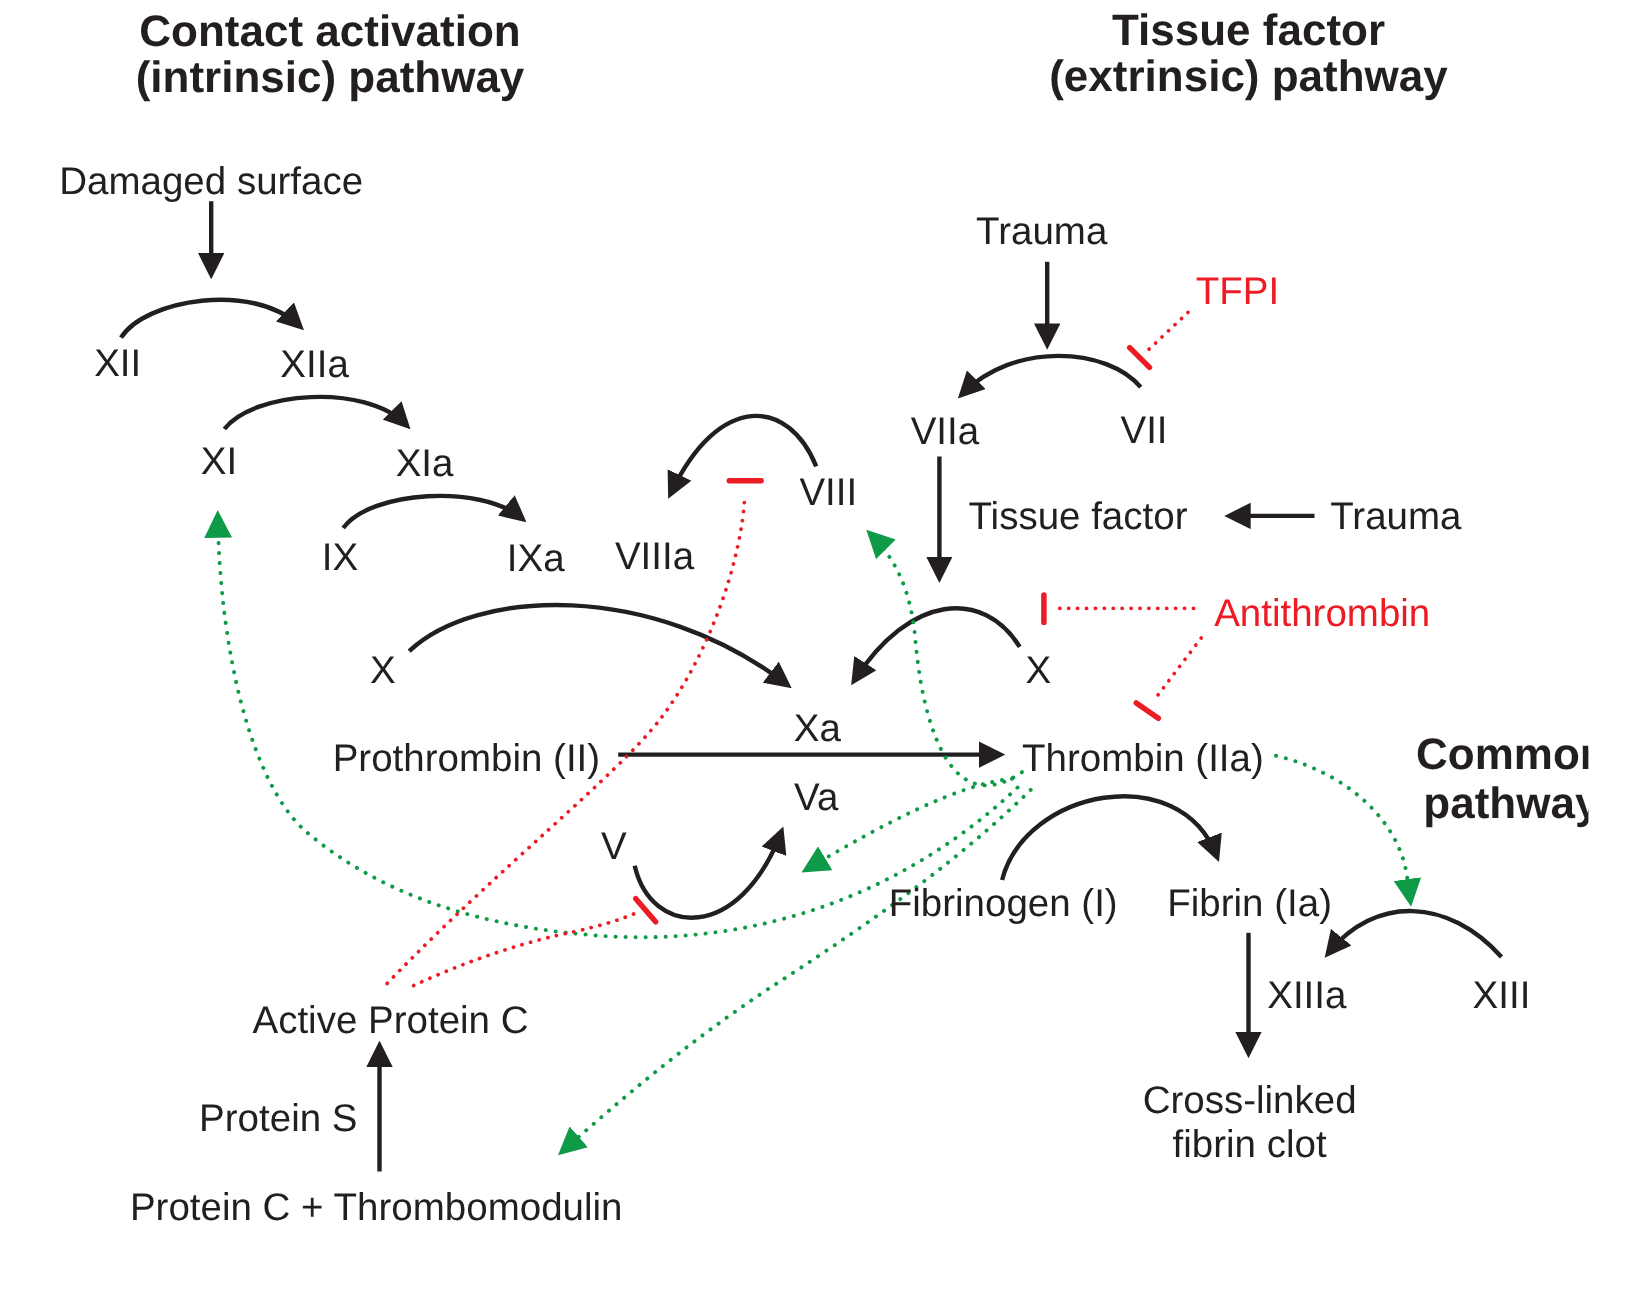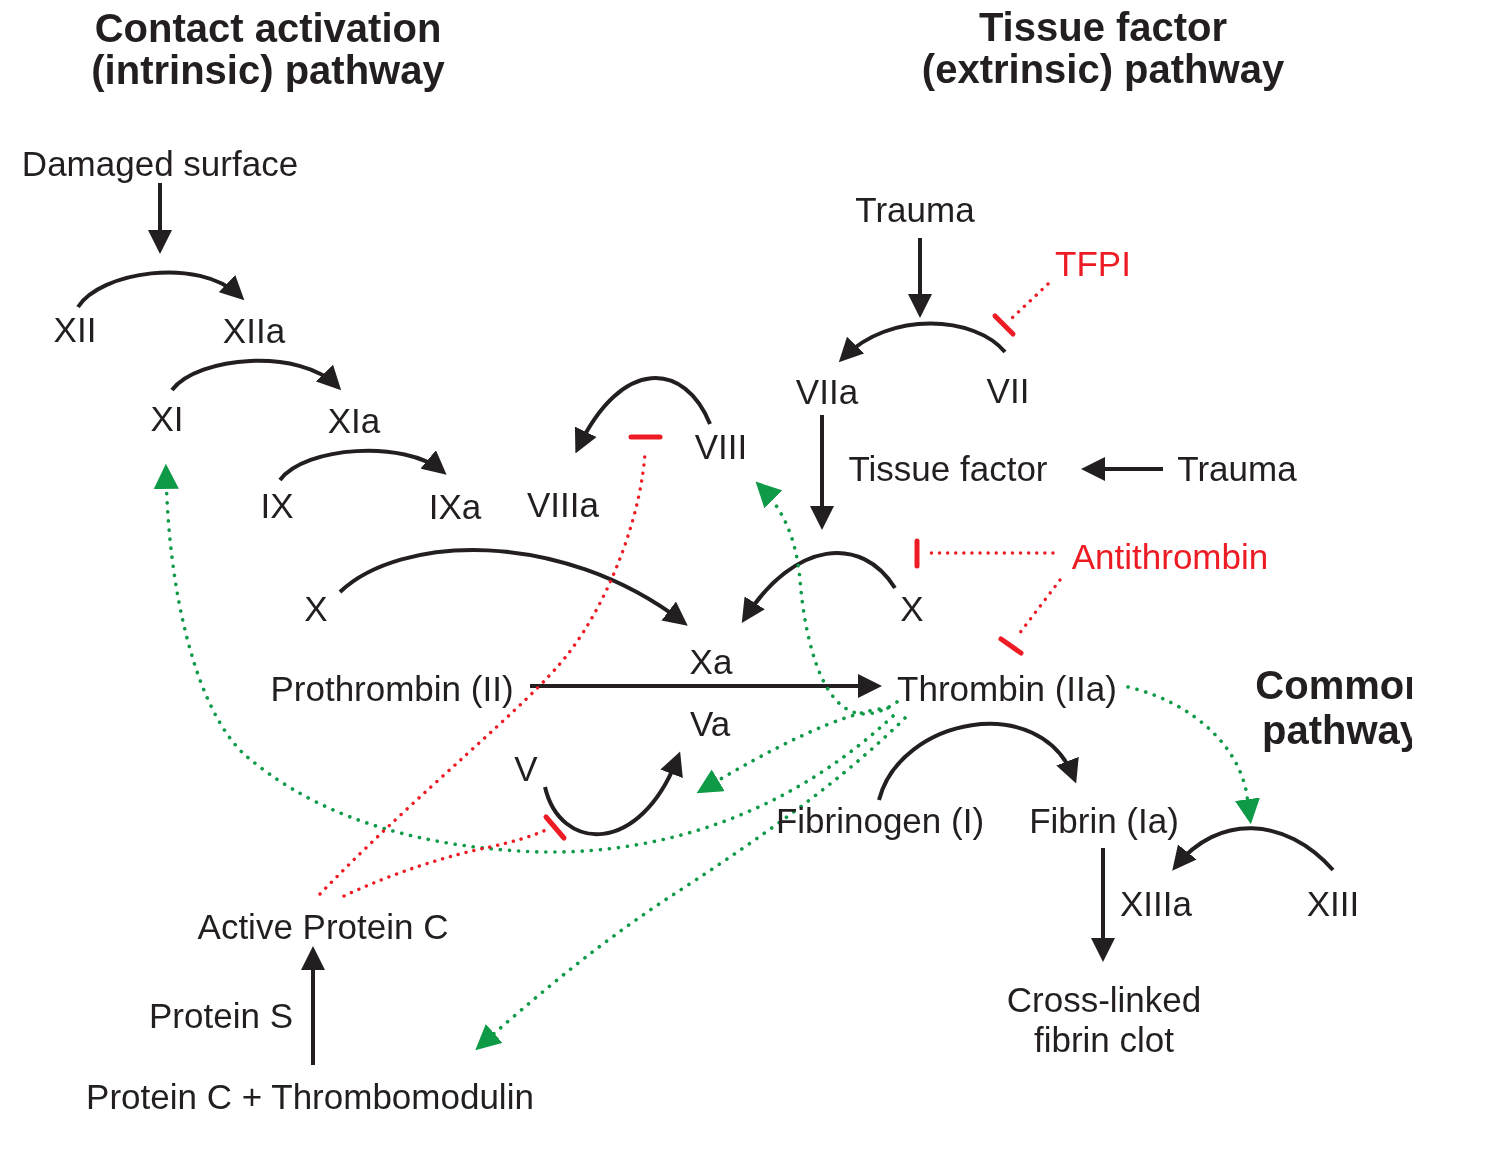--- a/index.html
+++ b/index.html
@@ -1,17 +1,17 @@
 <!DOCTYPE html>
 <html style="--ink: #231f20; --red: #ed1c24; --green: #0f9a48; --bg: #ffffff;"><head>
 <meta charset="utf-8">
 <style>
   :root { --ink:#231f20; --red:#ed1c24; --green:#0f9a48; --bg:#ffffff; }
   html,body { margin:0; padding:0; background:var(--bg); }
-  .canvas { width:1412px; height:1173px; background:var(--bg); position:relative; overflow:hidden; }
+  .canvas { width:1412px; height:1173px; background:var(--bg); position:relative; overflow:hidden;padding-left:32px; }
   svg { display:block; }
   svg text { font-family:"Liberation Sans", sans-serif; fill:var(--ink); text-anchor:middle; }
   .lbl  { font-size:35px; }
   .ttl  { font-size:40px; font-weight:bold; }
   .red-t { fill:var(--red); }
   .ln   { stroke:var(--ink); stroke-width:4; fill:none; }
   .gdot { stroke:var(--green); stroke-width:3.6; fill:none; stroke-dasharray:0.1 9; stroke-linecap:round; }
   .rdot { stroke:var(--red); stroke-width:3.4; fill:none; stroke-dasharray:0.1 8; stroke-linecap:round; }
   .rbar { stroke:var(--red); stroke-width:5; stroke-linecap:round; }
   #ab path { fill:var(--ink); }

